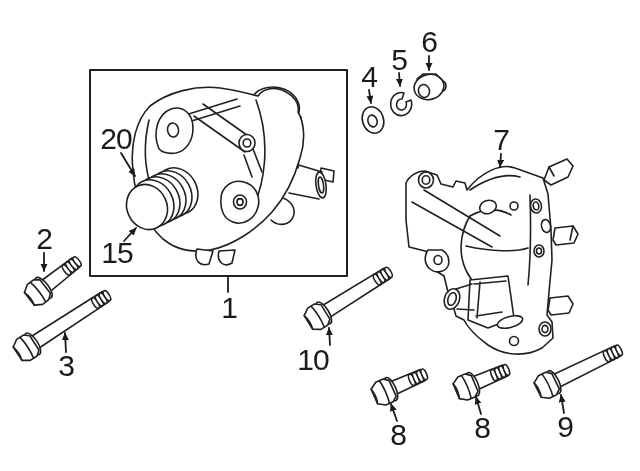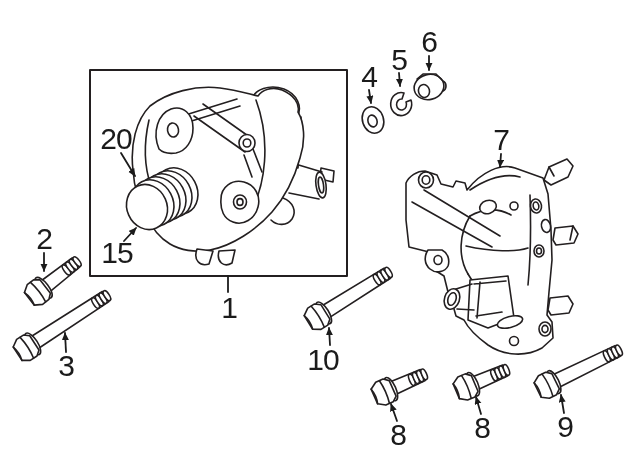--- a/index.html
+++ b/index.html
@@ -233,17 +233,17 @@
 <div class="callout" style="left:229px;top:308px;">1</div>
 <div class="callout" style="left:44px;top:239px;">2</div>
 <div class="callout" style="left:66px;top:366px;">3</div>
 <div class="callout" style="left:369px;top:77px;">4</div>
 <div class="callout" style="left:399px;top:60px;">5</div>
 <div class="callout" style="left:429px;top:42px;">6</div>
 <div class="callout" style="left:501px;top:140px;">7</div>
 <div class="callout" style="left:398px;top:435px;">8</div>
 <div class="callout" style="left:482px;top:428px;">8</div>
 <div class="callout" style="left:565px;top:427px;">9</div>
-<div class="callout" style="left:323px;top:360px;">10</div>
+<div class="callout" style="left:313px;top:360px;">10</div>
 <div class="callout" style="left:116px;top:139px;">20</div>
 <div class="callout" style="left:117px;top:253px;">15</div>
 
 </div>
 
 </body></html>

